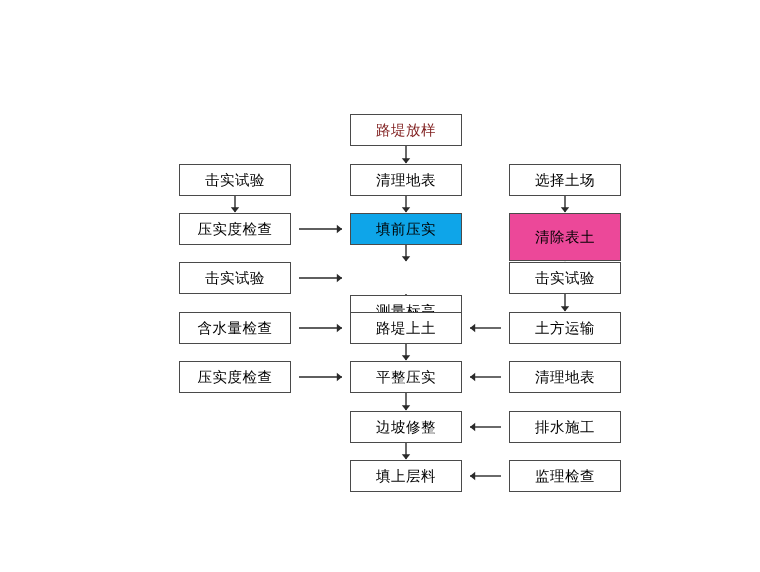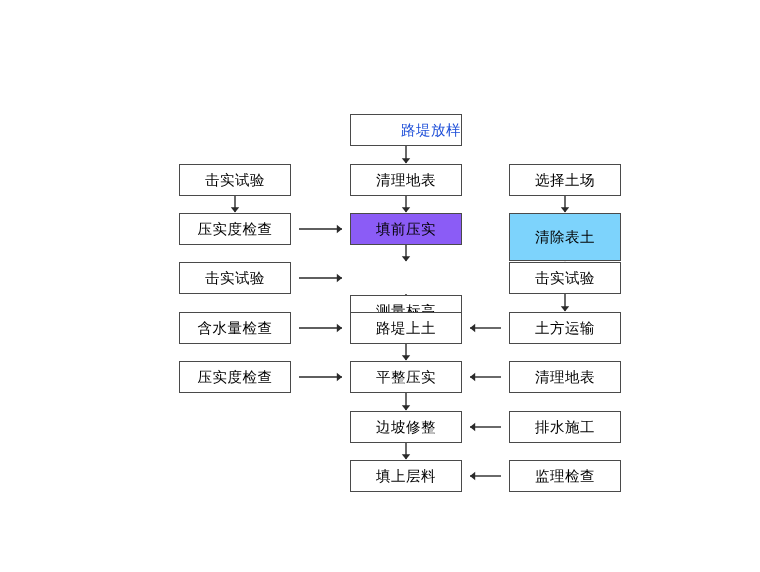--- a/index.html
+++ b/index.html
@@ -80,27 +80,27 @@
       <line x1="501" y1="328" x2="470" y2="328" stroke="#2a2a2a" stroke-width="1.4"></line>
       <polygon points="470,328 475.2,323.8 475.2,332.2" fill="#2a2a2a"></polygon>
       <line x1="501" y1="377" x2="470" y2="377" stroke="#2a2a2a" stroke-width="1.4"></line>
       <polygon points="470,377 475.2,372.8 475.2,381.2" fill="#2a2a2a"></polygon>
       <line x1="501" y1="427" x2="470" y2="427" stroke="#2a2a2a" stroke-width="1.4"></line>
       <polygon points="470,427 475.2,422.8 475.2,431.2" fill="#2a2a2a"></polygon>
       <line x1="501" y1="476" x2="470" y2="476" stroke="#2a2a2a" stroke-width="1.4"></line>
       <polygon points="470,476 475.2,471.8 475.2,480.2" fill="#2a2a2a"></polygon>
     </svg>
   <div id="node-layer">
-      <div class="node" style="left: 350px; top: 114px; width: 112px; height: 32px; border-color: rgb(74, 74, 74); background: rgb(255, 255, 255); color: #1d4ed8; justify-content: flex-end;">
+      <div class="node" style="left: 350px; top: 114px; width: 112px; height: 32px; border-color: rgb(74, 74, 74); background: rgb(255, 255, 255); color: #7f1d1d;">
         <span>路堤放样</span>
       </div>
       <div class="node" style="left: 350px; top: 164px; width: 112px; height: 32px; border-color: rgb(74, 74, 74); background: rgb(255, 255, 255); color: rgb(0, 0, 0);">
         <span>清理地表</span>
       </div>
-      <div class="node" style="left: 350px; top: 213px; width: 112px; height: 32px; border-color: rgb(74, 74, 74); background: #8b5cf6; color: rgb(0, 0, 0);">
+      <div class="node" style="left: 350px; top: 213px; width: 112px; height: 32px; border-color: rgb(74, 74, 74); background: #0ea5e9; color: rgb(0, 0, 0);">
         <span>填前压实</span>
       </div>
       <div class="node" style="left: 350px; top: 262px; width: 112px; height: 32px; border-color: rgb(74, 74, 74); background: rgb(255, 255, 255); color: rgb(0, 0, 0); margin-top: 33px;">
         <span>测量标高</span>
       </div>
       <div class="node" style="left: 350px; top: 312px; width: 112px; height: 32px; border-color: rgb(74, 74, 74); background: rgb(255, 255, 255); color: rgb(0, 0, 0);">
         <span>路堤上土</span>
       </div>
       <div class="node" style="left: 350px; top: 361px; width: 112px; height: 32px; border-color: rgb(74, 74, 74); background: rgb(255, 255, 255); color: rgb(0, 0, 0);">
         <span>平整压实</span>
@@ -122,21 +122,21 @@
       </div>
       <div class="node" style="left: 179px; top: 312px; width: 112px; height: 32px; border-color: rgb(74, 74, 74); background: rgb(255, 255, 255); color: rgb(0, 0, 0);">
         <span>含水量检查</span>
       </div>
       <div class="node" style="left: 179px; top: 361px; width: 112px; height: 32px; border-color: rgb(74, 74, 74); background: rgb(255, 255, 255); color: rgb(0, 0, 0);">
         <span>压实度检查</span>
       </div>
       <div class="node" style="left: 509px; top: 164px; width: 112px; height: 32px; border-color: rgb(74, 74, 74); background: rgb(255, 255, 255); color: rgb(0, 0, 0);">
         <span>选择土场</span>
       </div>
-      <div class="node" style="left: 509px; top: 213px; width: 112px; height: 48px; border-color: rgb(74, 74, 74); background: #7dd3fc; color: rgb(0, 0, 0);">
+      <div class="node" style="left: 509px; top: 213px; width: 112px; height: 48px; border-color: rgb(74, 74, 74); background: #ec4899; color: rgb(0, 0, 0);">
         <span>清除表土</span>
       </div>
       <div class="node" style="left: 509px; top: 262px; width: 112px; height: 32px; border-color: rgb(74, 74, 74); background: rgb(255, 255, 255); color: rgb(0, 0, 0);">
         <span>击实试验</span>
       </div>
       <div class="node" style="left: 509px; top: 312px; width: 112px; height: 32px; border-color: rgb(74, 74, 74); background: rgb(255, 255, 255); color: rgb(0, 0, 0);">
         <span>土方运输</span>
       </div>
       <div class="node" style="left: 509px; top: 361px; width: 112px; height: 32px; border-color: rgb(74, 74, 74); background: rgb(255, 255, 255); color: rgb(0, 0, 0);">
         <span>清理地表</span>

